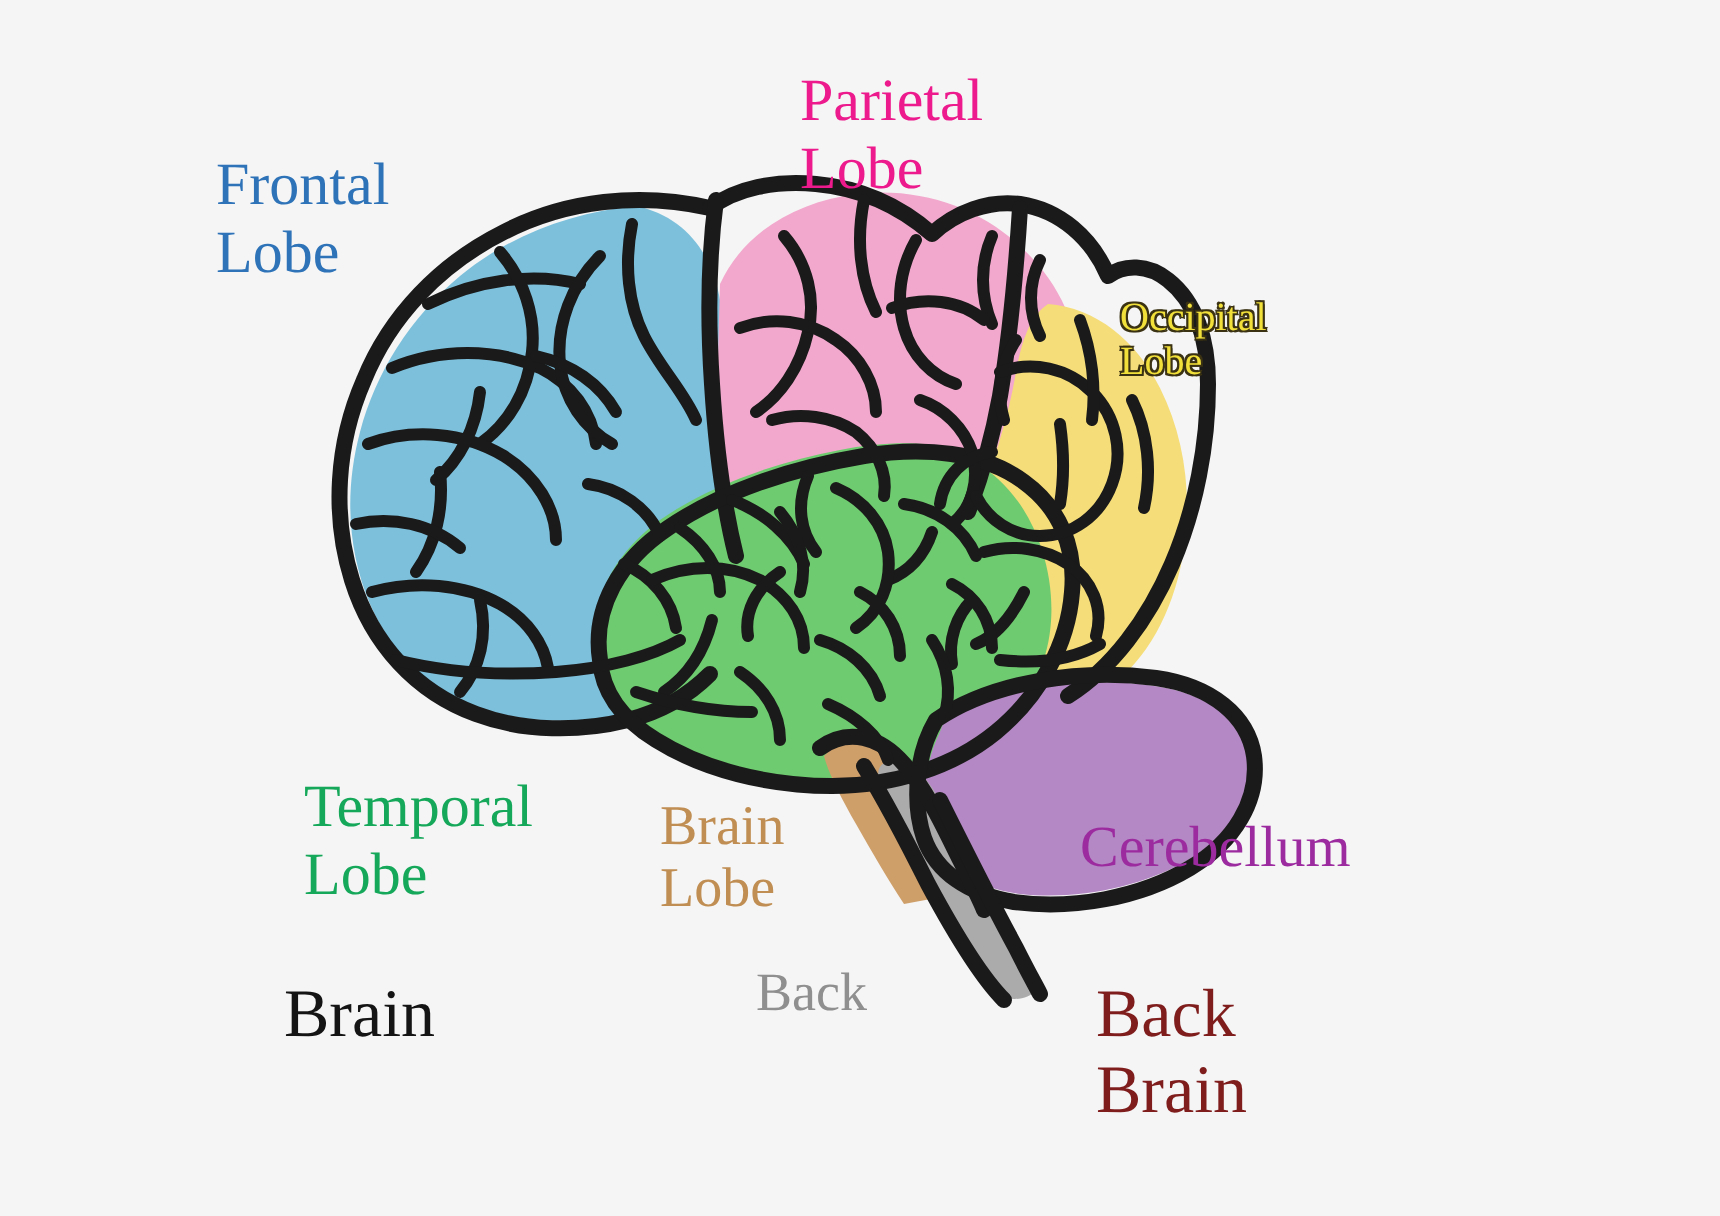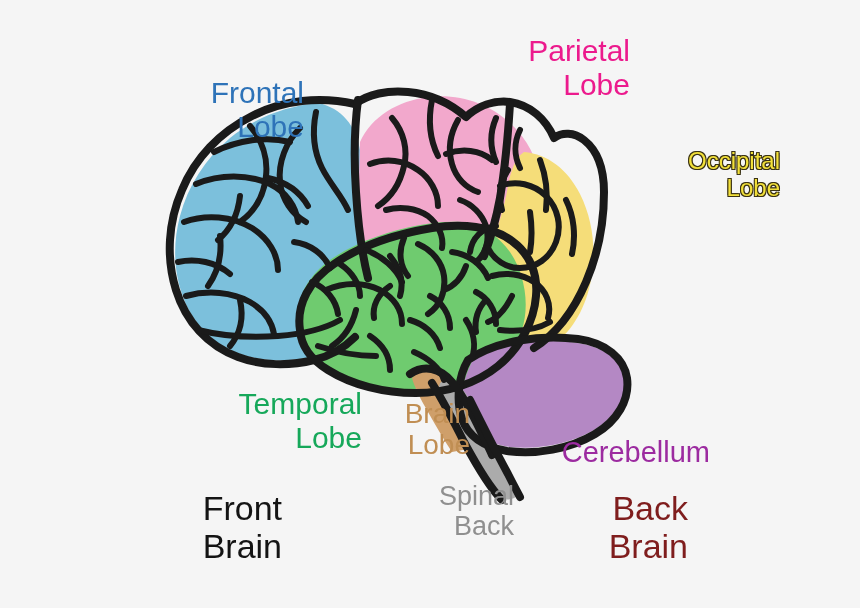--- a/index.html
+++ b/index.html
@@ -23,44 +23,44 @@
   }
   #brain-svg {
     position: absolute;
     left: 0;
     top: 0;
     width: 860px;
     height: 608px;
   }
   .label {
     position: absolute;
-    text-align: right;
+    text-align: left;
     line-height: 1.12;
-    font-family: Liberation Sans, sans-serif;
+    font-family: Liberation Serif, serif;
     white-space: nowrap;
     user-select: none;
   }
   .label .l-line {
     display: block;
   }
 
   
   #label-frontal {
     left: 108px;  top: 76px;  width: 196px;
     font-size: 30px;
     color: #2e73b8;
   }
   #label-parietal {
     left: 400px; top: 34px; width: 230px;
     font-size: 30px;
     color: #ec1a8d;
   }
   #label-occipital {
     left: 560px; top: 148px; width: 220px;
-    font-size: 24px;
+    font-size: 20px;
     color: #f2e03a;
     -webkit-text-stroke: 1.4px #3a3213;
     paint-order: stroke fill;
     text-shadow:
       -1px -1px 0 #3a3213,  1px -1px 0 #3a3213,
       -1px  1px 0 #3a3213,  1px  1px 0 #3a3213;
   }
   #label-temporal {
     left: 152px; top: 387px; width: 210px;
     font-size: 30px;
@@ -70,21 +70,21 @@
     left: 330px; top: 398px; width: 140px;
     font-size: 28px;
     color: #c08e53;
   }
   #label-spinal {
     left: 378px; top: 481px; width: 136px;
     font-size: 27px;
     color: #8f8f8f;
   }
   #label-cerebellum {
-    left: 540px; top: 436px; width: 170px;
+    left: 540px; top: 408px; width: 170px;
     font-size: 29px;
     color: #9c2ba0;
   }
   #label-front-brain {
     left: 142px; top: 489px; width: 140px;
     font-size: 34px;
     color: #141414;
   }
   #label-back-brain {
     left: 548px; top: 489px; width: 140px;
@@ -306,30 +306,28 @@
     <span class="l-line">Temporal</span>
     <span class="l-line">Lobe</span>
   </div>
 
   <div class="label" id="label-brainstem">
     <span class="l-line">Brain</span>
     <span class="l-line">Lobe</span>
   </div>
 
   <div class="label" id="label-spinal">
-    <span class="l-line">Spinal</span>
     <span class="l-line">Back</span>
   </div>
 
   <div class="label" id="label-cerebellum">
     <span class="l-line">Cerebellum</span>
   </div>
 
   <div class="label" id="label-front-brain">
-    <span class="l-line">Front</span>
     <span class="l-line">Brain</span>
   </div>
 
   <div class="label" id="label-back-brain">
     <span class="l-line">Back</span>
     <span class="l-line">Brain</span>
   </div>
 
 </div>
 

